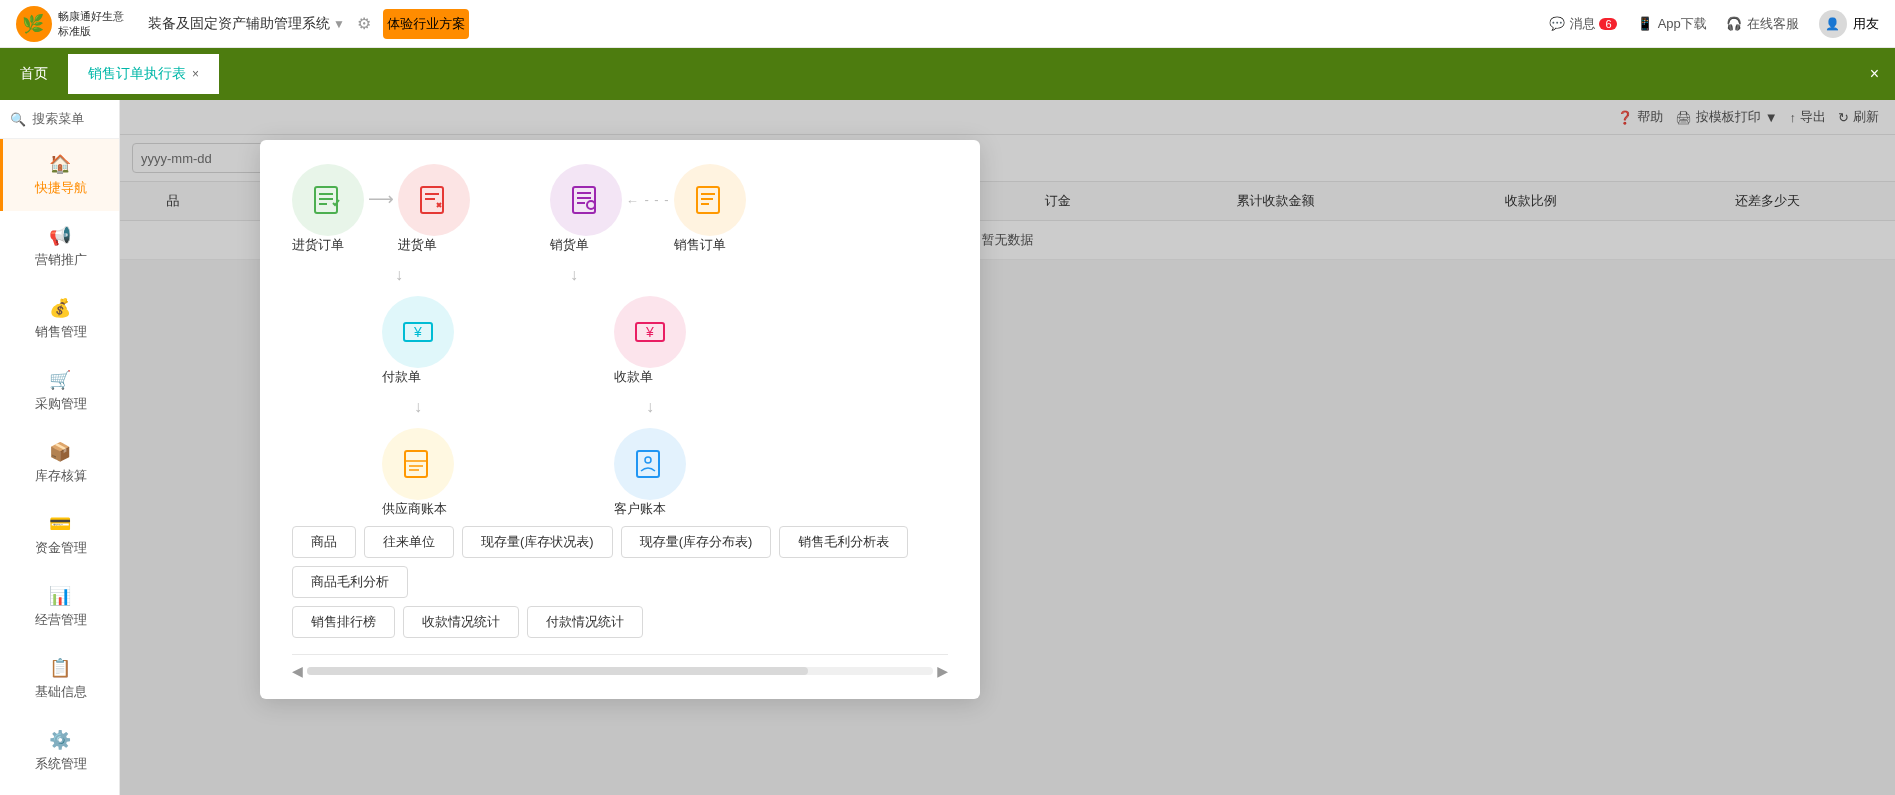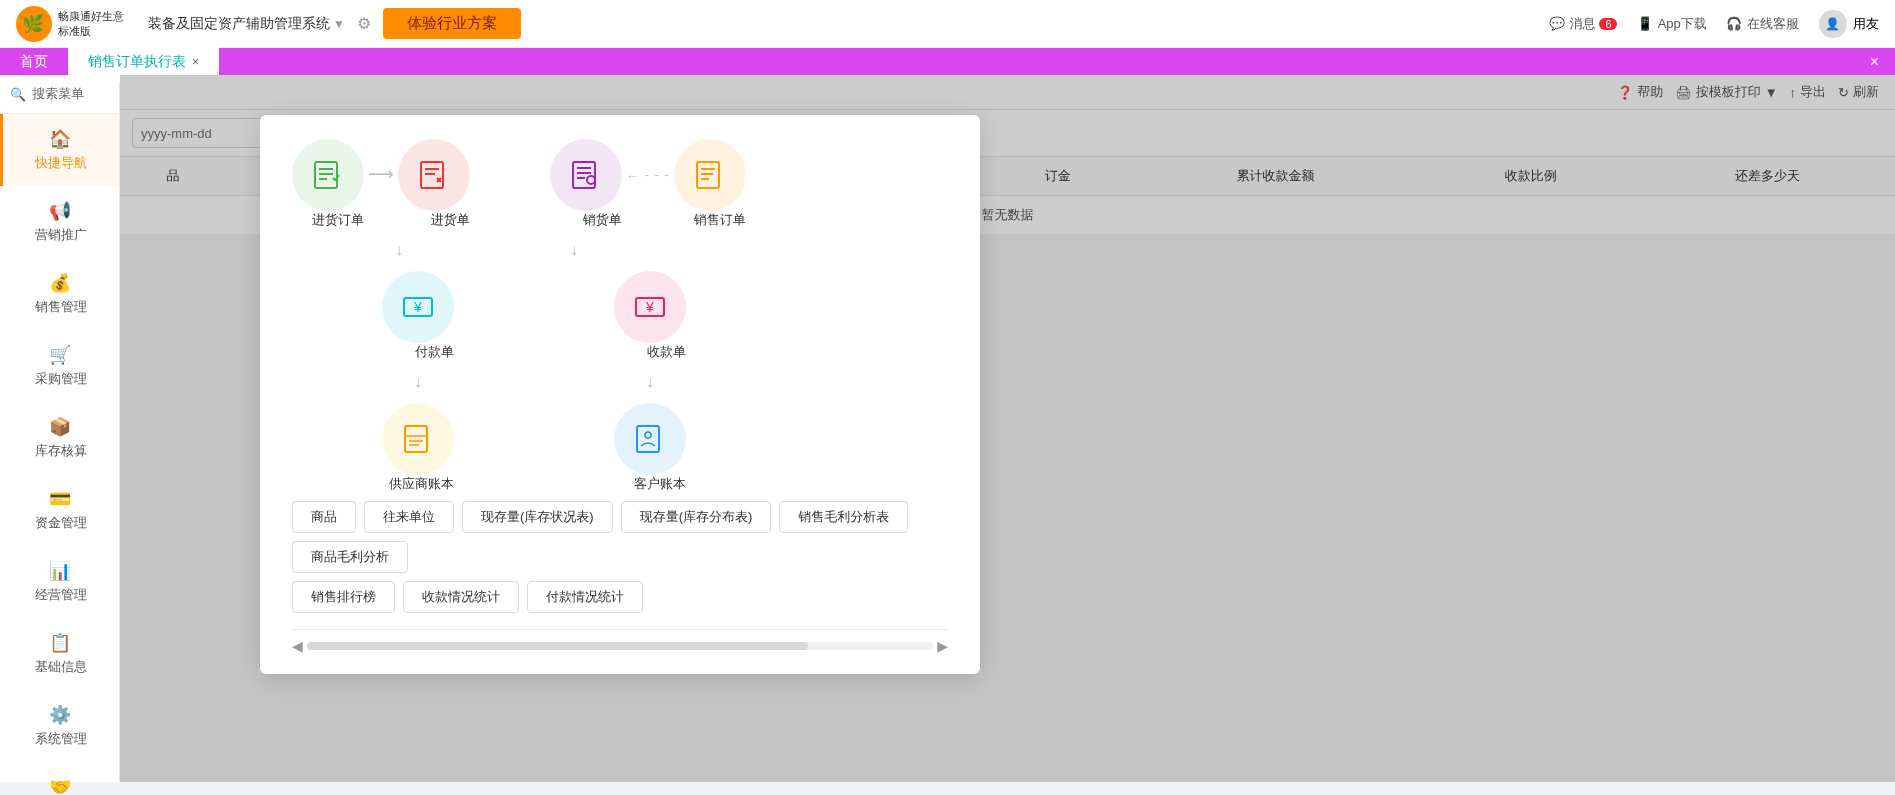--- a/index.html
+++ b/index.html
@@ -11,30 +11,30 @@
       background: #fff; height: 48px; padding: 0 16px;
       border-bottom: 1px solid #e8e8e8;
     }
     .top-header-left { display: flex; align-items: center; gap: 12px; }
     .logo-area { display: flex; align-items: center; gap: 6px; width: 120px; }
     .logo-icon { width: 36px; height: 36px; background: #ff8c00; border-radius: 50%; display: flex; align-items: center; justify-content: center; color: #fff; font-size: 18px; flex-shrink: 0; }
     .logo-text { font-size: 11px; color: #333; line-height: 1.3; }
     .system-title { display: flex; align-items: center; gap: 3px; font-size: 14px; color: #333; font-weight: 500; }
     .dropdown-icon { color: #999; font-size: 12px; }
     .settings-icon { color: #999; font-size: 16px; cursor: pointer; }
-    .trial-btn { background: #ff8c00; color: #7f1d1d; border: none; padding: 6px 24px; border-radius: 4px; cursor: pointer; font-size: 15px; }
+    .trial-btn { background: #ff8c00; color: #000000; border: none; padding: 6px 4px; border-radius: 4px; cursor: pointer; font-size: 13px; }
     .top-header-right { display: flex; align-items: center; gap: 20px; }
     .header-action { display: flex; align-items: center; gap: 4px; color: #555; cursor: pointer; font-size: 13px; }
     .badge { background: #f5222d; color: #fff; border-radius: 10px; padding: 0 5px; font-size: 11px; min-width: 18px; text-align: center; }
     .user-area { display: flex; align-items: center; gap: 6px; cursor: pointer; }
     .user-avatar { width: 28px; height: 28px; background: #d9d9d9; border-radius: 50%; display: flex; align-items: center; justify-content: center; font-size: 12px; color: #666; }
 
     
     .nav-tabs {
-      display: flex; align-items: center; background: #d946ef; height: 27px; padding: 0 0 0 0;
+      display: flex; align-items: center; background: #4d7c0f; height: 52px; padding: 0 0 0 0;
     }
     .nav-tab {
       padding: 0 20px; height: 40px; display: flex; align-items: center; cursor: pointer;
       color: #fff; font-size: 14px; position: relative; gap: 6px;
     }
     .nav-tab.home { background: transparent; }
     .nav-tab.active { background: #fff; color: #00b7a8; }
     .nav-tab-close { font-size: 12px; cursor: pointer; color: #666; }
     .nav-close-btn { margin-left: auto; margin-right: 16px; color: #fff; cursor: pointer; font-size: 16px; display: flex; align-items: center; }
 
@@ -109,21 +109,21 @@
     .flow-circle.purple { background: #f3e5f5; color: #9c27b0; }
     .flow-circle.orange { background: #fff3e0; color: #ff9800; }
     .flow-circle.cyan { background: #e0f7fa; color: #00bcd4; }
     .flow-circle.pink { background: #fce4ec; color: #e91e63; }
     .flow-circle.orange2 { background: #fff8e1; color: #ff9800; }
     .flow-circle.blue { background: #e3f2fd; color: #2196f3; }
     .flow-label { font-size: 13px; color: #333; text-align: center; }
 
     
     .flow-row { display: flex; align-items: flex-start; gap: 0; margin-bottom: 8px; }
-    .flow-col { display: flex; flex-direction: column; align-items: flex-end; }
+    .flow-col { display: flex; flex-direction: column; align-items: flex-start; }
     .arrow-right { font-size: 18px; color: #bbb; margin: 0 4px; padding-top: 24px; }
     .dashed-right { font-size: 13px; color: #bbb; margin: 0 4px; padding-top: 28px; letter-spacing: 1px; }
     .arrow-down { font-size: 16px; color: #bbb; margin: 4px 0; }
 
     
     .common-section { margin-top: 8px; }
     .common-title { font-size: 14px; color: #333; margin-bottom: 10px; font-weight: 500; }
     .common-btns { display: flex; flex-wrap: wrap; gap: 8px; }
     .common-btn { border: 1px solid #d9d9d9; background: #fff; padding: 6px 18px; border-radius: 4px; cursor: pointer; font-size: 13px; color: #333; }
 

